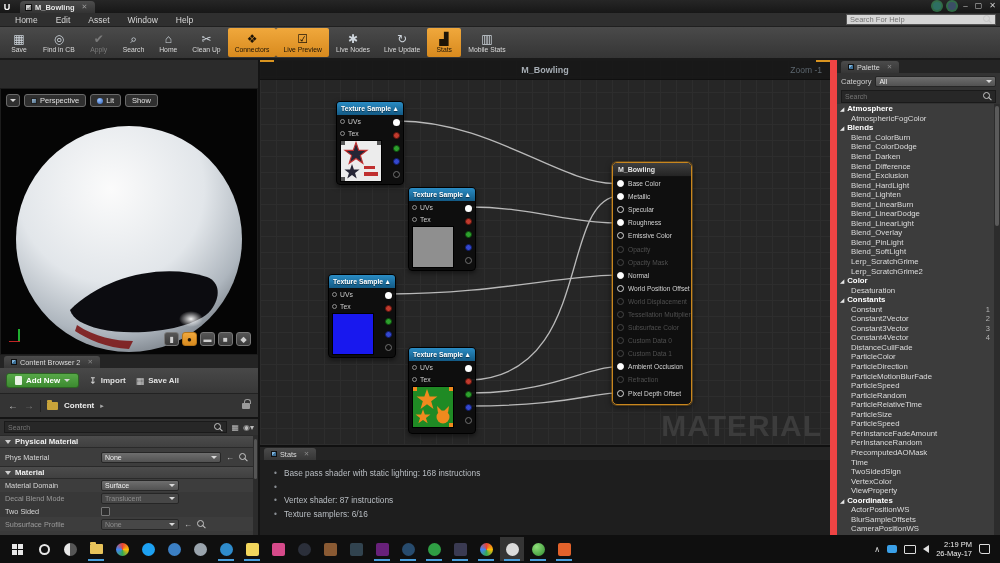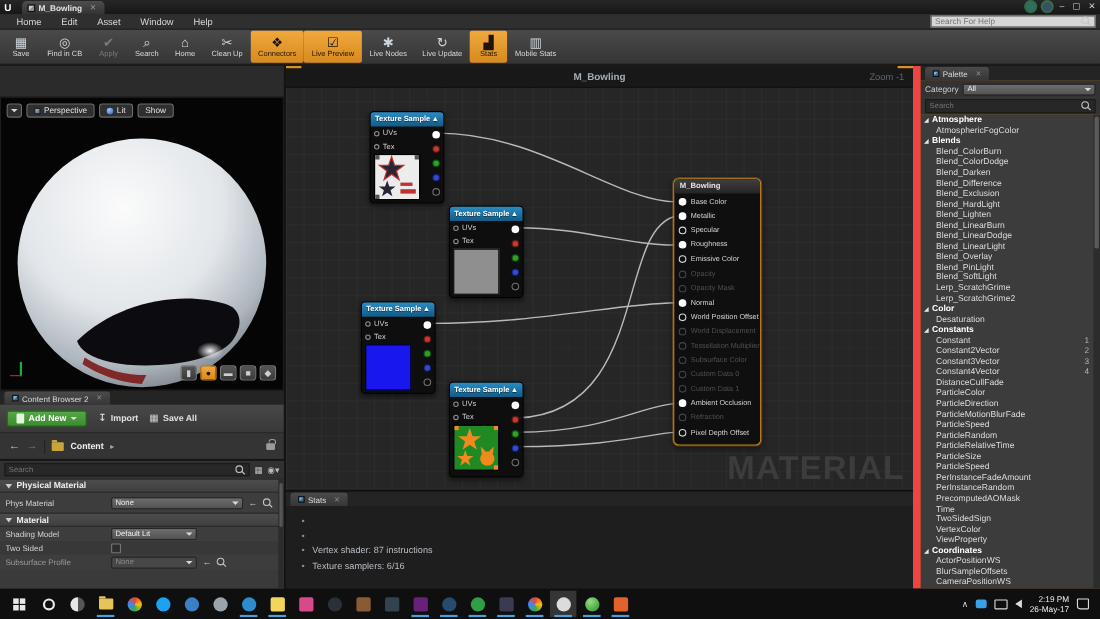--- a/index.html
+++ b/index.html
@@ -404,30 +404,37 @@
           <span class="mag"></span>
         </div>
 
         <div class="shdr">
           <i class="tri"></i>
           <span>Material</span>
         </div>
 
         <div>
 
-
-
-
             <div class="drow normal">
-              <span class="dlbl">Shading Model</span>
+              <span class="dlbl">Material Domain</span>
               <span class="dd">
-                <span>Default Lit</span>
+                <span>Surface</span>
                 <i class="caret"></i>
               </span>
             </div>
+
+
+            <div class="drow disabled">
+              <span class="dlbl">Decal Blend Mode</span>
+              <span class="dd">
+                <span>Translucent</span>
+                <i class="caret"></i>
+              </span>
+            </div>
+
           </div>
 
         <div class="drow" style="height:12px">
           <span class="dlbl">Two Sided</span>
           <span class="cb"></span>
         </div>
         <div class="drow disabled" style="height:14px">
           <span class="dlbl">Subsurface Profile</span>
           <span class="dd">
             <span>None</span>
@@ -674,20 +681,21 @@
           <div class="tab">
             <span class="tico"></span>
             <span>Stats</span>
             <span class="x">✕</span>
           </div>
         </div>
         <div class="stats-body">
 
             <div class="stat-line">
               <span class="bullet">•</span>
+              <span>Base pass shader with static lighting: 168 instructions</span>
             </div>
 
             <div class="stat-line">
               <span class="bullet">•</span>
             </div>
 
             <div class="stat-line">
               <span class="bullet">•</span>
               <span>Vertex shader: 87 instructions</span>
             </div>

